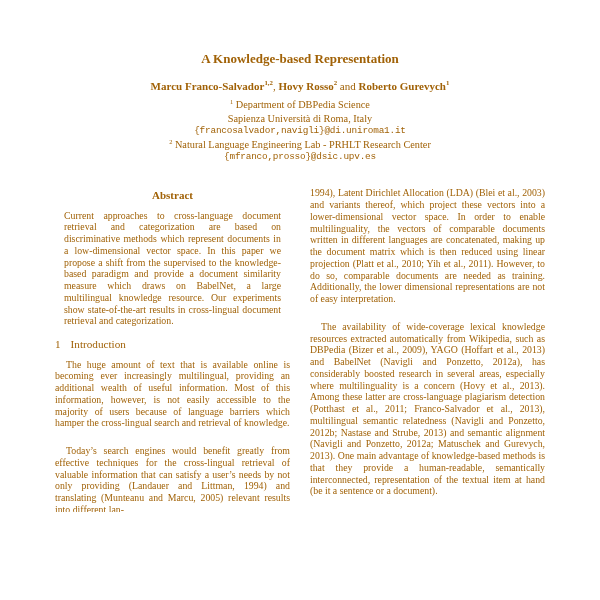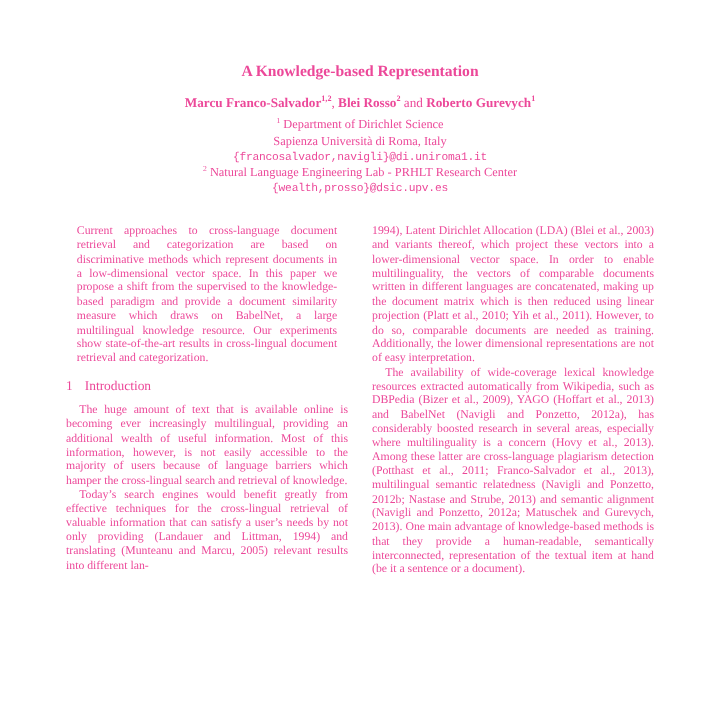--- a/index.html
+++ b/index.html
@@ -1,18 +1,18 @@
 <!DOCTYPE html>
 <html><head>
 <meta charset="utf-8">
 <style>
   html, body { margin: 0; padding: 0; background: #ffffff; }
   .page {
     width: 600px; height: 512px; overflow: hidden;
-    background: #ffffff; color: #ec4899;
+    background: #ffffff; color: #a16207;
     font-family: "Liberation Serif", serif;
     box-sizing: border-box;
     padding: 50px 55px 0 55px;
   }
   .title { text-align: center; font-weight: bold; font-size: 13px; line-height: 1.38; }
   .authors {
     text-align: center; font-size: 11px; font-weight: bold; margin-top: 12px;
   }
   .authors sup { font-size: 0.62em; line-height: 0; }
   .sep { font-weight: normal; }
@@ -20,44 +20,45 @@
   .affiliations sup { font-size: 0.62em; line-height: 0; }
   .email { font-family: Liberation Mono, monospace; font-size: 9.4px; letter-spacing: -0.2px; }
   .columns { display: flex; gap: 20px; margin-top: 24px; }
   .col { width: 235px; font-size: 9.8px; line-height: 1.2; text-align: justify; }
   .abstract-heading { text-align: center; font-weight: bold; font-size: 11px; margin: 2px 0 7px 0; }
   .abstract-body { padding: 0 9px; }
   .section-heading { font-weight: normal; font-size: 11.2px; margin: 11px 0 7px 0; text-align: left; }
   .section-number { margin-right: 10px; }
   p { margin: 0; }
   p.indent { text-indent: 11px; }
-  p + p { margin-top: 0; }
+  p + p { margin-top: 16px; }
 </style>
 </head>
 <body>
 
 <div class="page">
 
   <div class="title">
     <div>A Knowledge-based Representation</div>
   </div>
 
-  <div class="authors"><span class="author-name">Marcu Franco-Salvador</span><sup>1,2</sup><span class="sep">, </span><span class="author-name">Blei Rosso</span><sup>2</sup><span class="sep"> and </span><span class="author-name">Roberto Gurevych</span><sup>1</sup></div>
+  <div class="authors"><span class="author-name">Marcu Franco-Salvador</span><sup>1,2</sup><span class="sep">, </span><span class="author-name">Hovy Rosso</span><sup>2</sup><span class="sep"> and </span><span class="author-name">Roberto Gurevych</span><sup>1</sup></div>
 
   <div class="affiliations">
-    <div><sup>1</sup> <span>Department of Dirichlet Science</span></div>
+    <div><sup>1</sup> <span>Department of DBPedia Science</span></div>
     <div>Sapienza Università di Roma, Italy</div>
     <div class="email">{francosalvador,navigli}@di.uniroma1.it</div>
     <div><sup>2</sup> <span>Natural Language Engineering Lab - PRHLT Research Center</span></div>
-    <div class="email">{wealth,prosso}@dsic.upv.es</div>
+    <div class="email">{mfranco,prosso}@dsic.upv.es</div>
   </div>
 
   <div class="columns">
 
     <div class="col">
+      <div class="abstract-heading">Abstract</div>
       <div class="abstract-body">
         <p>Current approaches to cross-language document retrieval and categorization are based on discriminative methods which represent documents in a low-dimensional vector space. In this paper we propose a shift from the supervised to the knowledge-based paradigm and provide a document similarity measure which draws on BabelNet, a large multilingual knowledge resource. Our experiments show state-of-the-art results in cross-lingual document retrieval and categorization.</p>
       </div>
       <div class="section-heading"><span class="section-number">1</span><span>Introduction</span></div>
       <p class="indent">The huge amount of text that is available online is becoming ever increasingly multilingual, providing an additional wealth of useful information. Most of this information, however, is not easily accessible to the majority of users because of language barriers which hamper the cross-lingual search and retrieval of knowledge.</p>
       <p class="indent">Today’s search engines would benefit greatly from effective techniques for the cross-lingual retrieval of valuable information that can satisfy a user’s needs by not only providing (Landauer and Littman, 1994) and translating (Munteanu and Marcu, 2005) relevant results into different lan-</p>
     </div>
 
     <div class="col">
       <p>1994), Latent Dirichlet Allocation (LDA) (Blei et al., 2003) and variants thereof, which project these vectors into a lower-dimensional vector space. In order to enable multilinguality, the vectors of comparable documents written in different languages are concatenated, making up the document matrix which is then reduced using linear projection (Platt et al., 2010; Yih et al., 2011). However, to do so, comparable documents are needed as training. Additionally, the lower dimensional representations are not of easy interpretation.</p>

